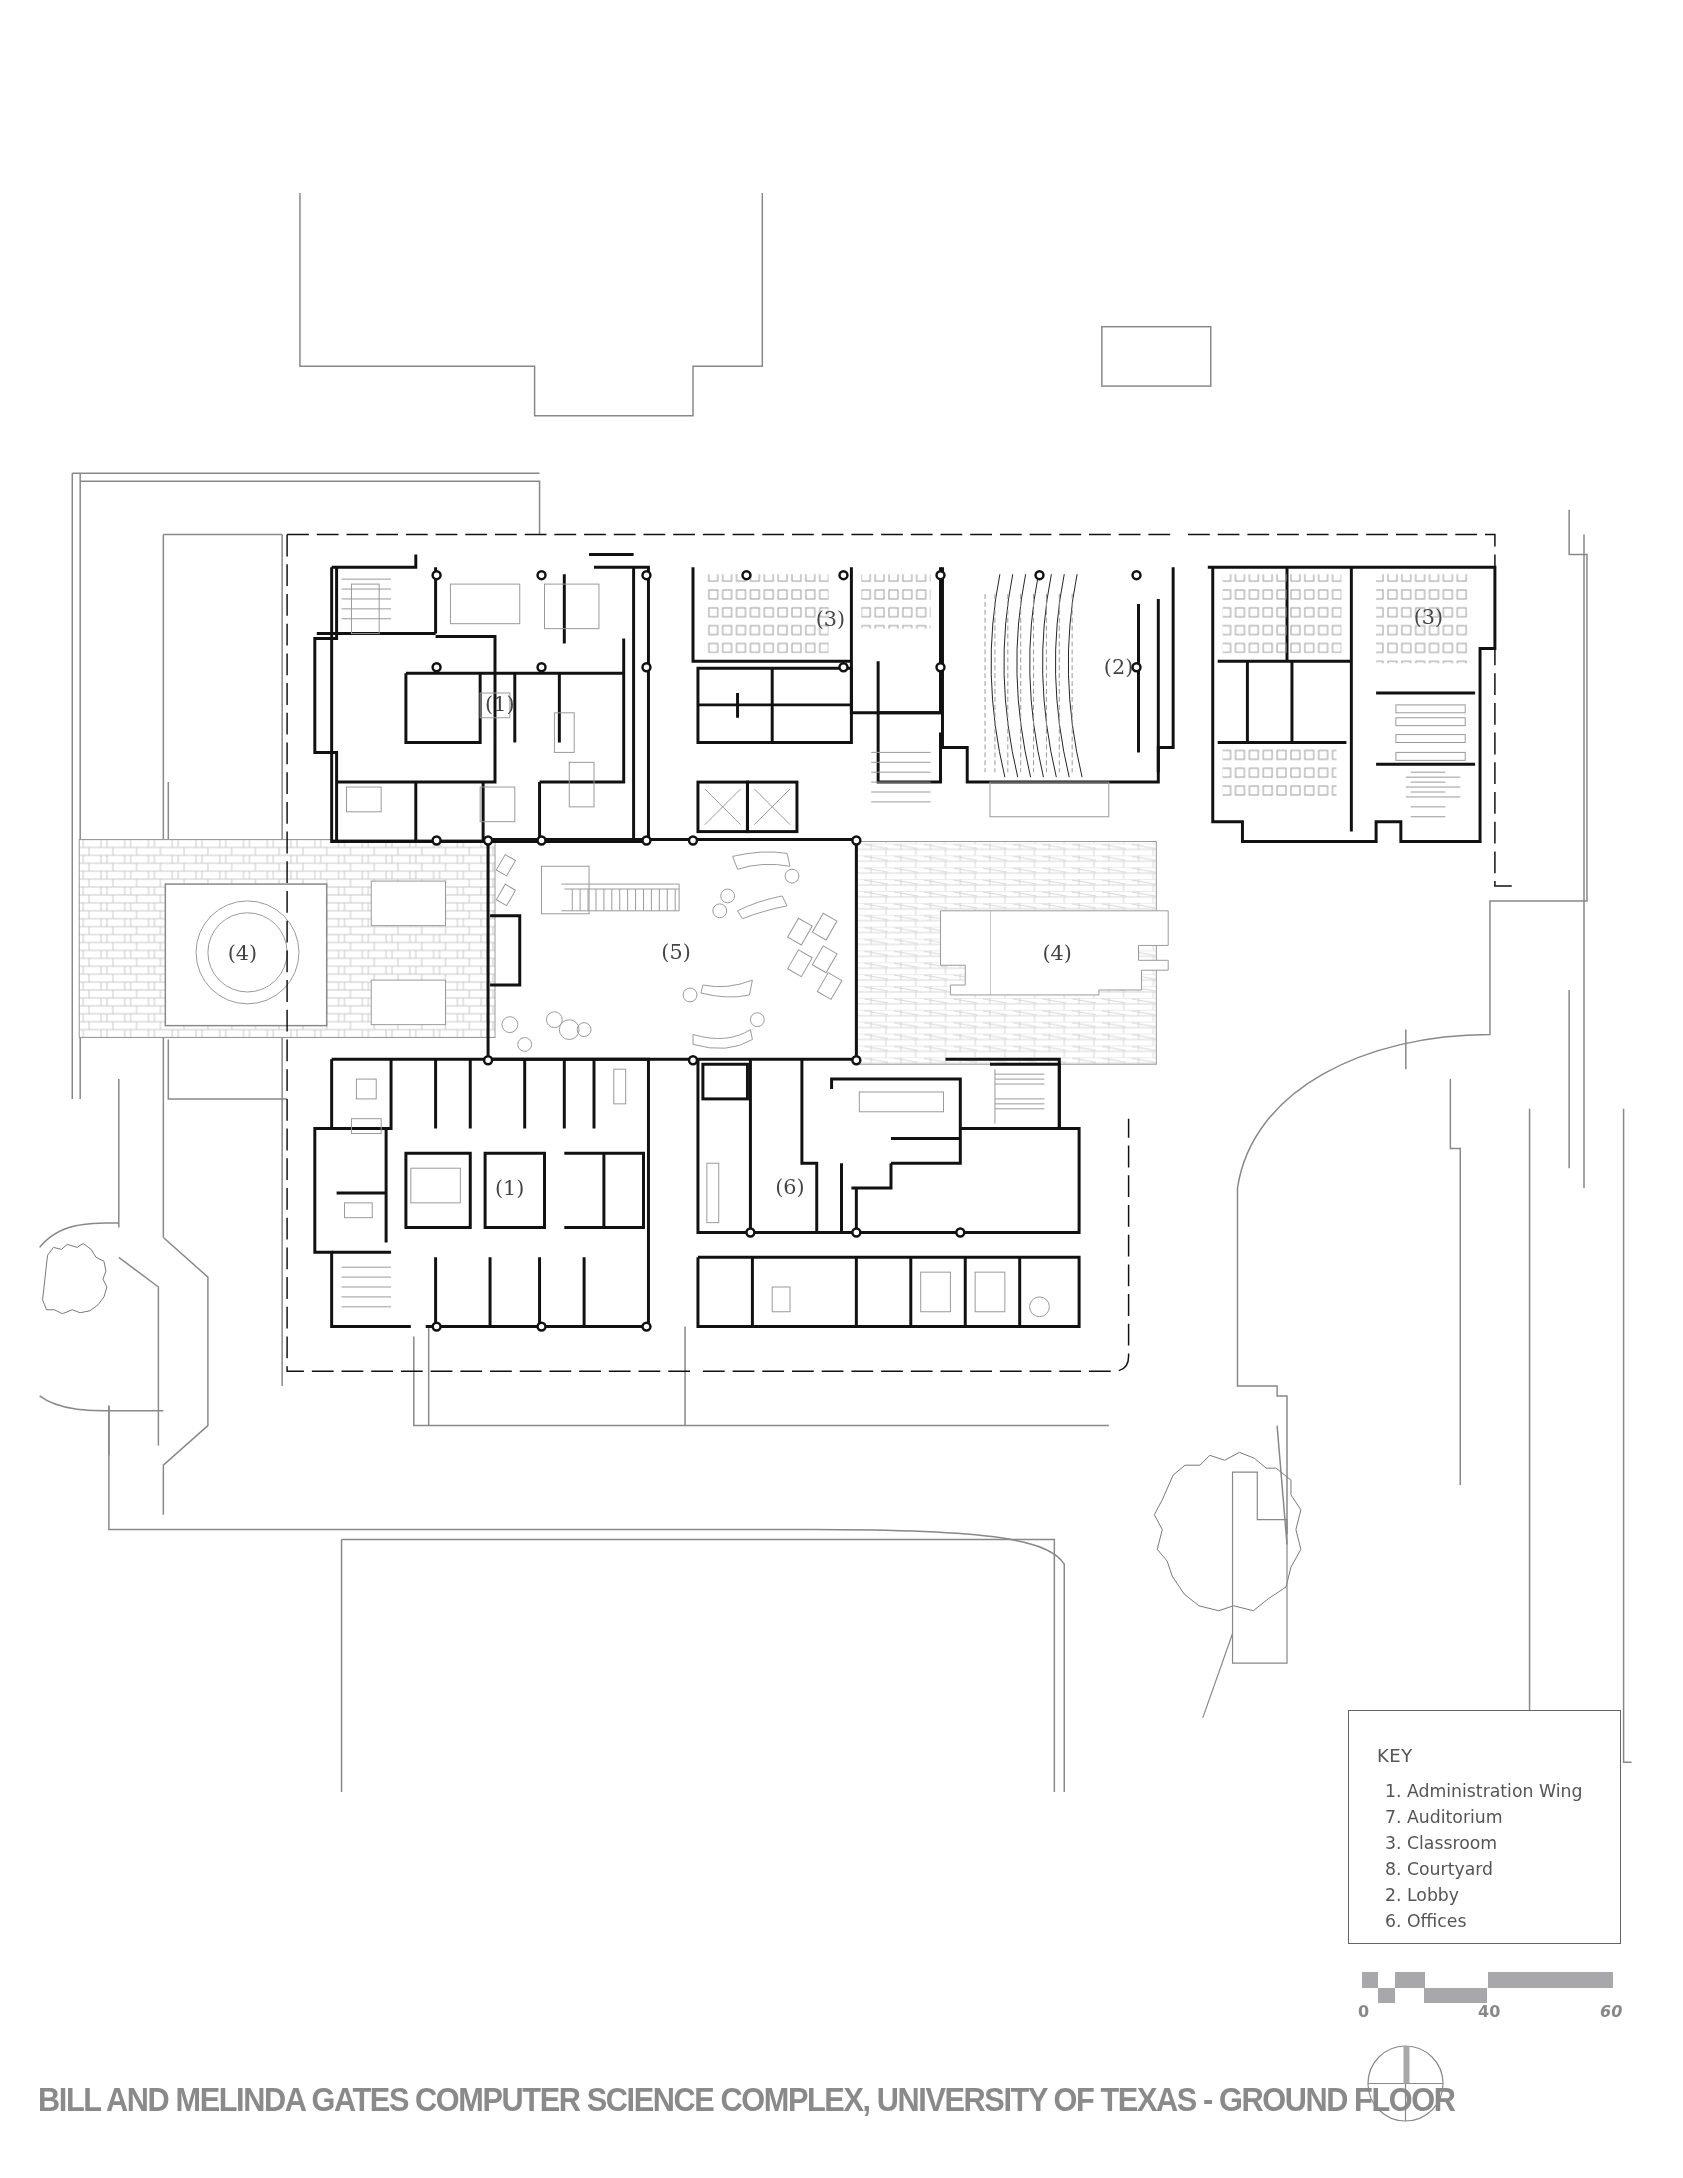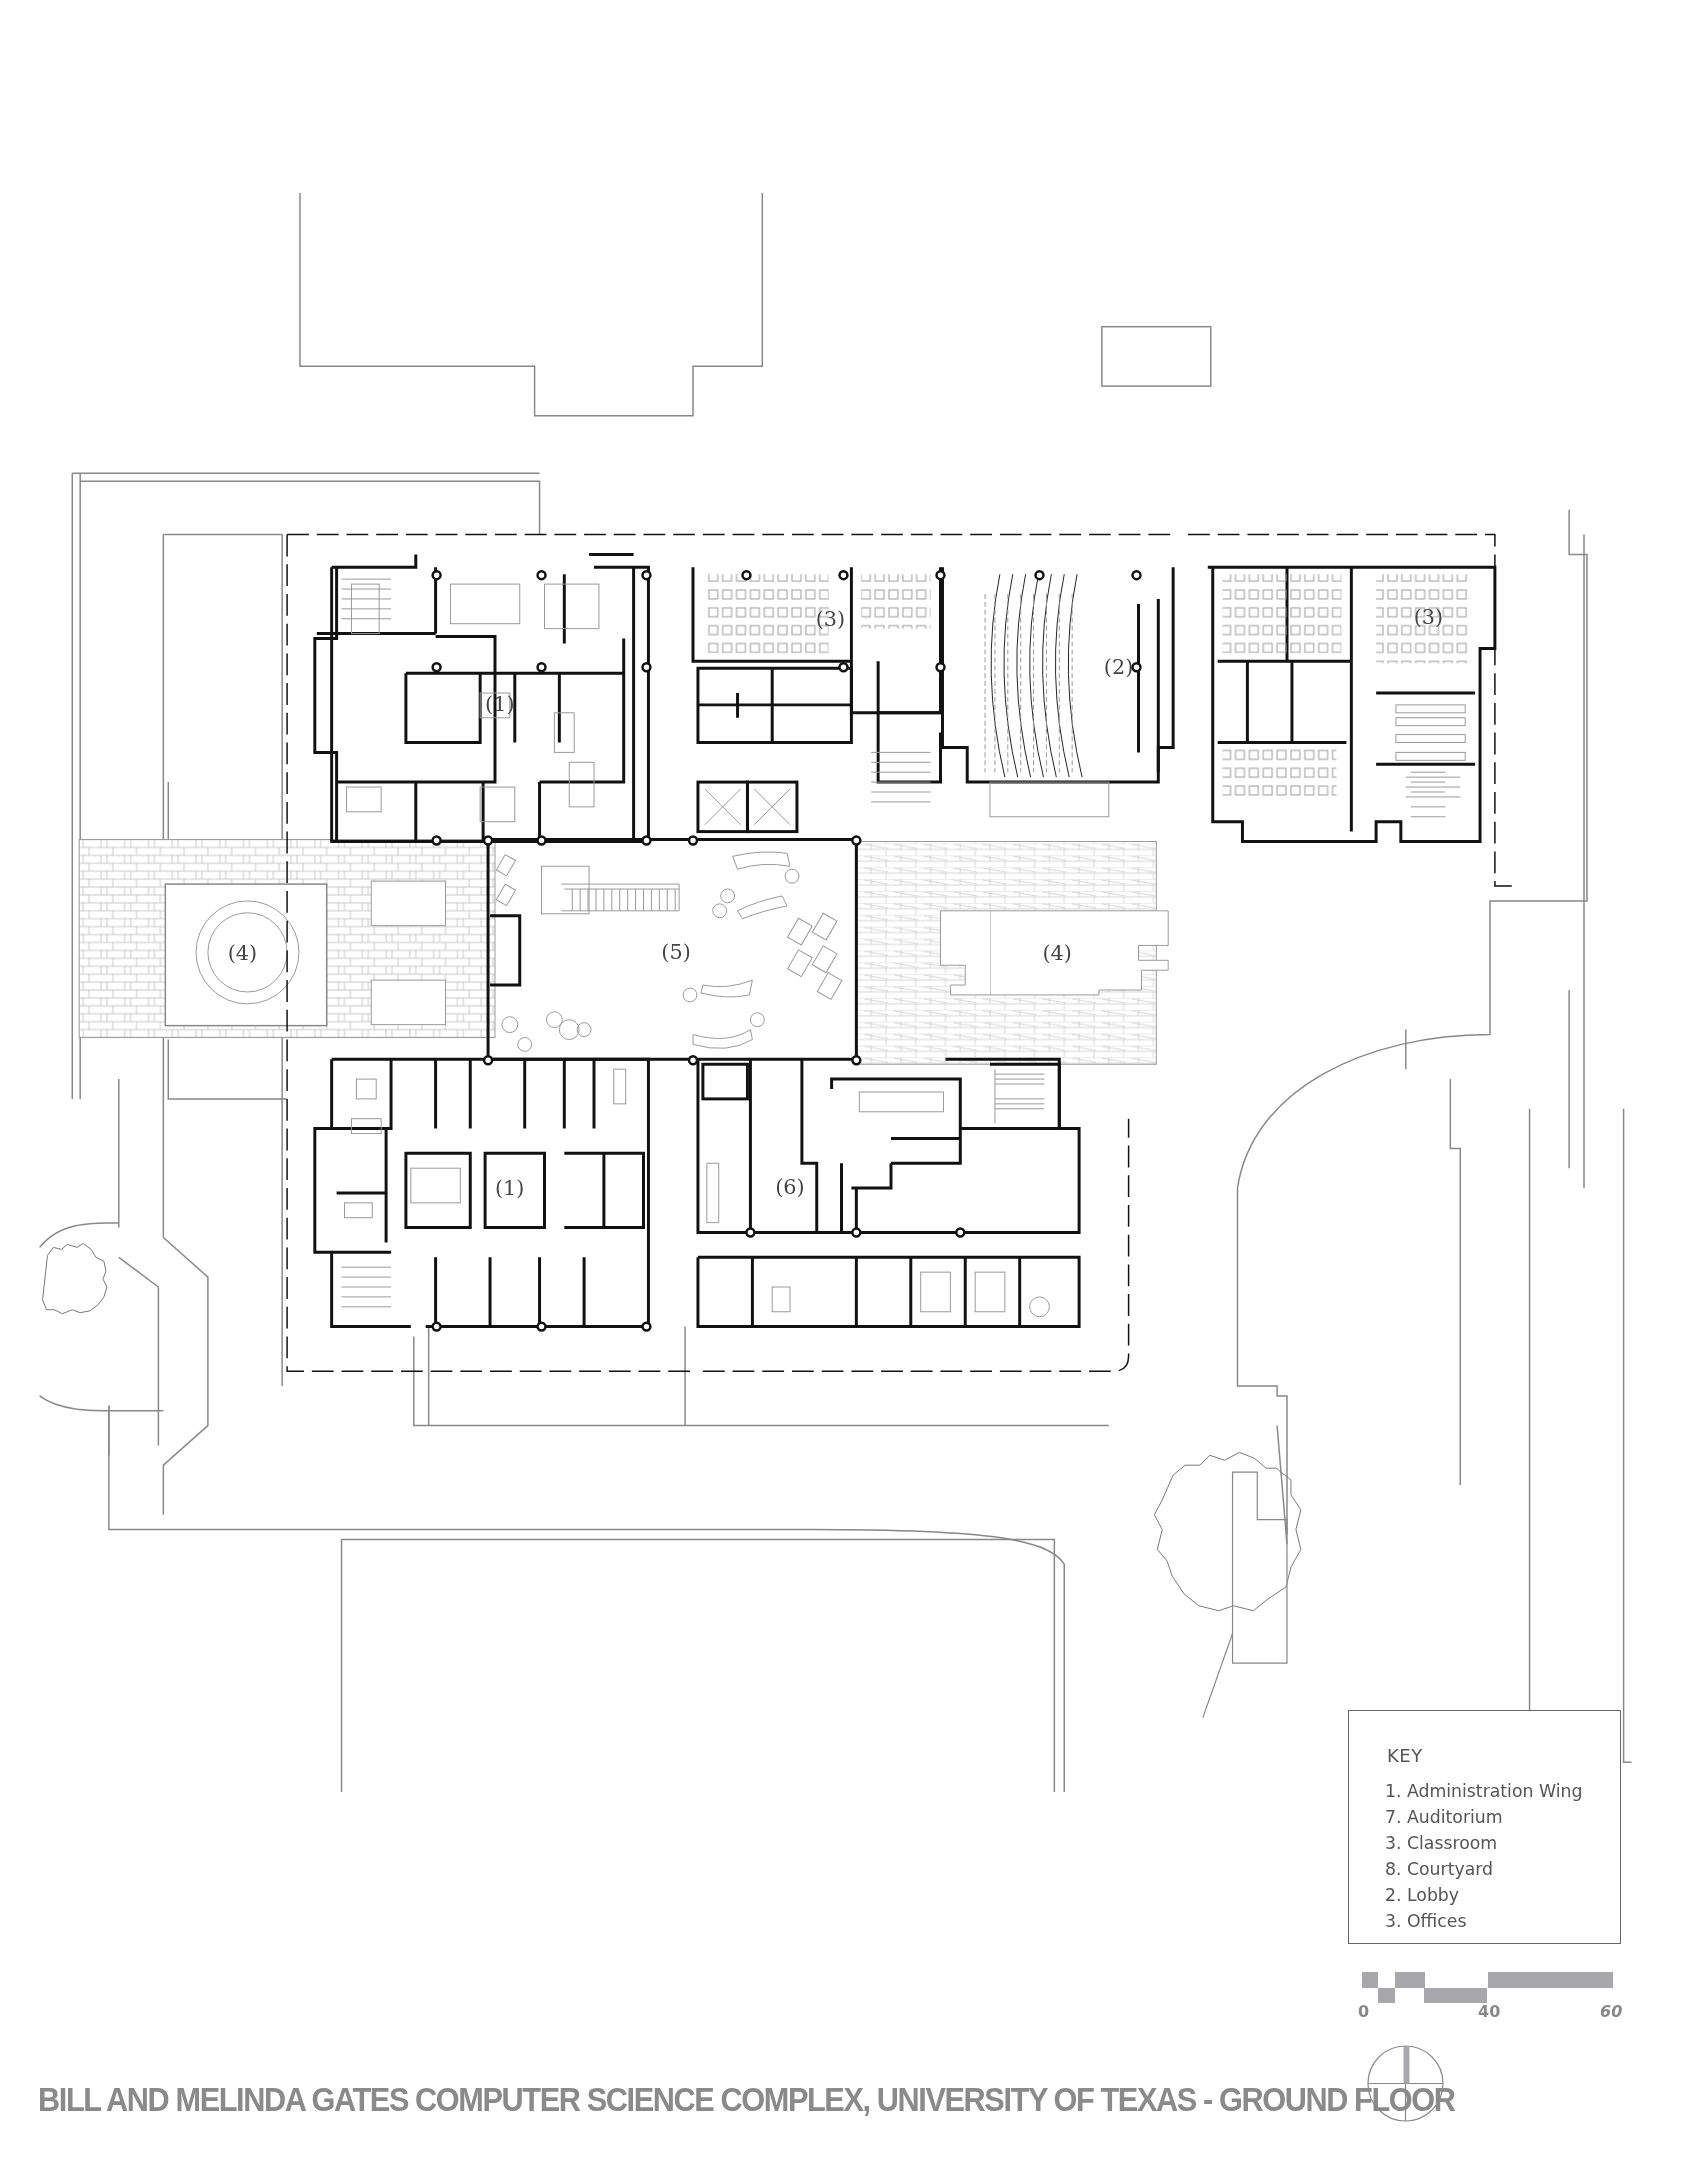--- a/index.html
+++ b/index.html
@@ -1,19 +1,19 @@
 <!DOCTYPE html>
 <html><head>
 <meta charset="utf-8">
 <style>
   html,body{margin:0;padding:0;background:#fff;}
   body{width:1683px;height:2178px;position:relative;overflow:hidden;font-family:"Liberation Sans",sans-serif;}
   svg.plan{position:absolute;left:0;top:0;}
   .key{position:absolute;left:1348px;top:1710px;width:273px;height:234px;border:1.5px solid #666;background:#fff;box-sizing:border-box;}
-  .key-title{position:absolute;left:28px;top:34px;font-family:"DejaVu Sans",sans-serif;font-size:18px;color:#555;letter-spacing:0.5px;margin-left:10px;}
+  .key-title{position:absolute;left:28px;top:34px;font-family:"DejaVu Sans",sans-serif;font-size:18px;color:#555;letter-spacing:0.5px;}
   .key-list{position:absolute;left:28px;top:59px;margin:8px;padding:0;list-style:none;}
   .key-list li{font-family:"DejaVu Sans",sans-serif;font-size:17.3px;color:#555;line-height:26px;white-space:nowrap;}
   .scale{position:absolute;left:1362px;top:1972px;width:259px;height:50px;}
   .scale .blk{position:absolute;background:#a8a7ac;}
   .scale .lbl{position:absolute;top:30px;font-family:"DejaVu Sans",sans-serif;font-size:16px;color:#888;font-weight:bold;}
   .title{position:absolute;left:38px;top:2081px;font-family:"Liberation Sans",sans-serif;font-size:33px;color:#8a8a8a;font-weight:bold;letter-spacing:-1.5px;transform:scaleX(0.93);transform-origin:left top;white-space:nowrap;}
   .north{position:absolute;left:1366px;top:2044px;width:79px;height:79px;}
   .rlabel{font-family:"DejaVu Serif","Liberation Serif",serif;font-size:21px;fill:#444;}
 </style>
 </head>
@@ -258,21 +258,21 @@
 </svg>
 
 <div class="key">
   <div class="key-title">KEY</div>
   <ul class="key-list">
     <li>1. Administration Wing</li>
     <li>7. Auditorium</li>
     <li>3. Classroom</li>
     <li>8. Courtyard</li>
     <li>2. Lobby</li>
-    <li>3. Offices</li>
+    <li>6. Offices</li>
   </ul>
 </div>
 
 <div class="scale">
   <div class="blk" style="left:0;top:0;width:16px;height:16px;"></div>
   <div class="blk" style="left:16px;top:16px;width:17px;height:15px;"></div>
   <div class="blk" style="left:33px;top:0;width:30px;height:16px;"></div>
   <div class="blk" style="left:62px;top:16px;width:63px;height:15px;"></div>
   <div class="blk" style="left:126px;top:0;width:125px;height:16px;"></div>
   <span class="lbl" style="left:-4px;">0</span>

